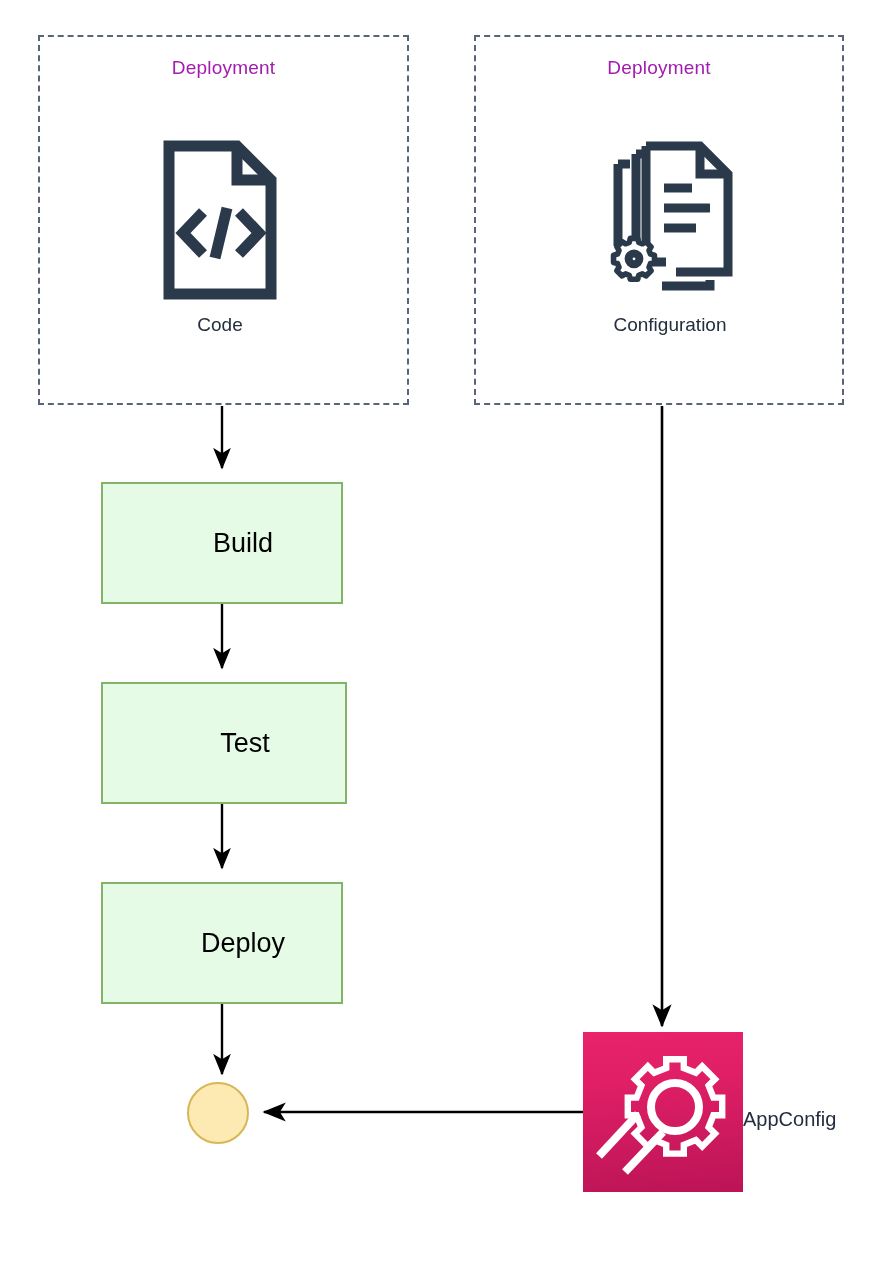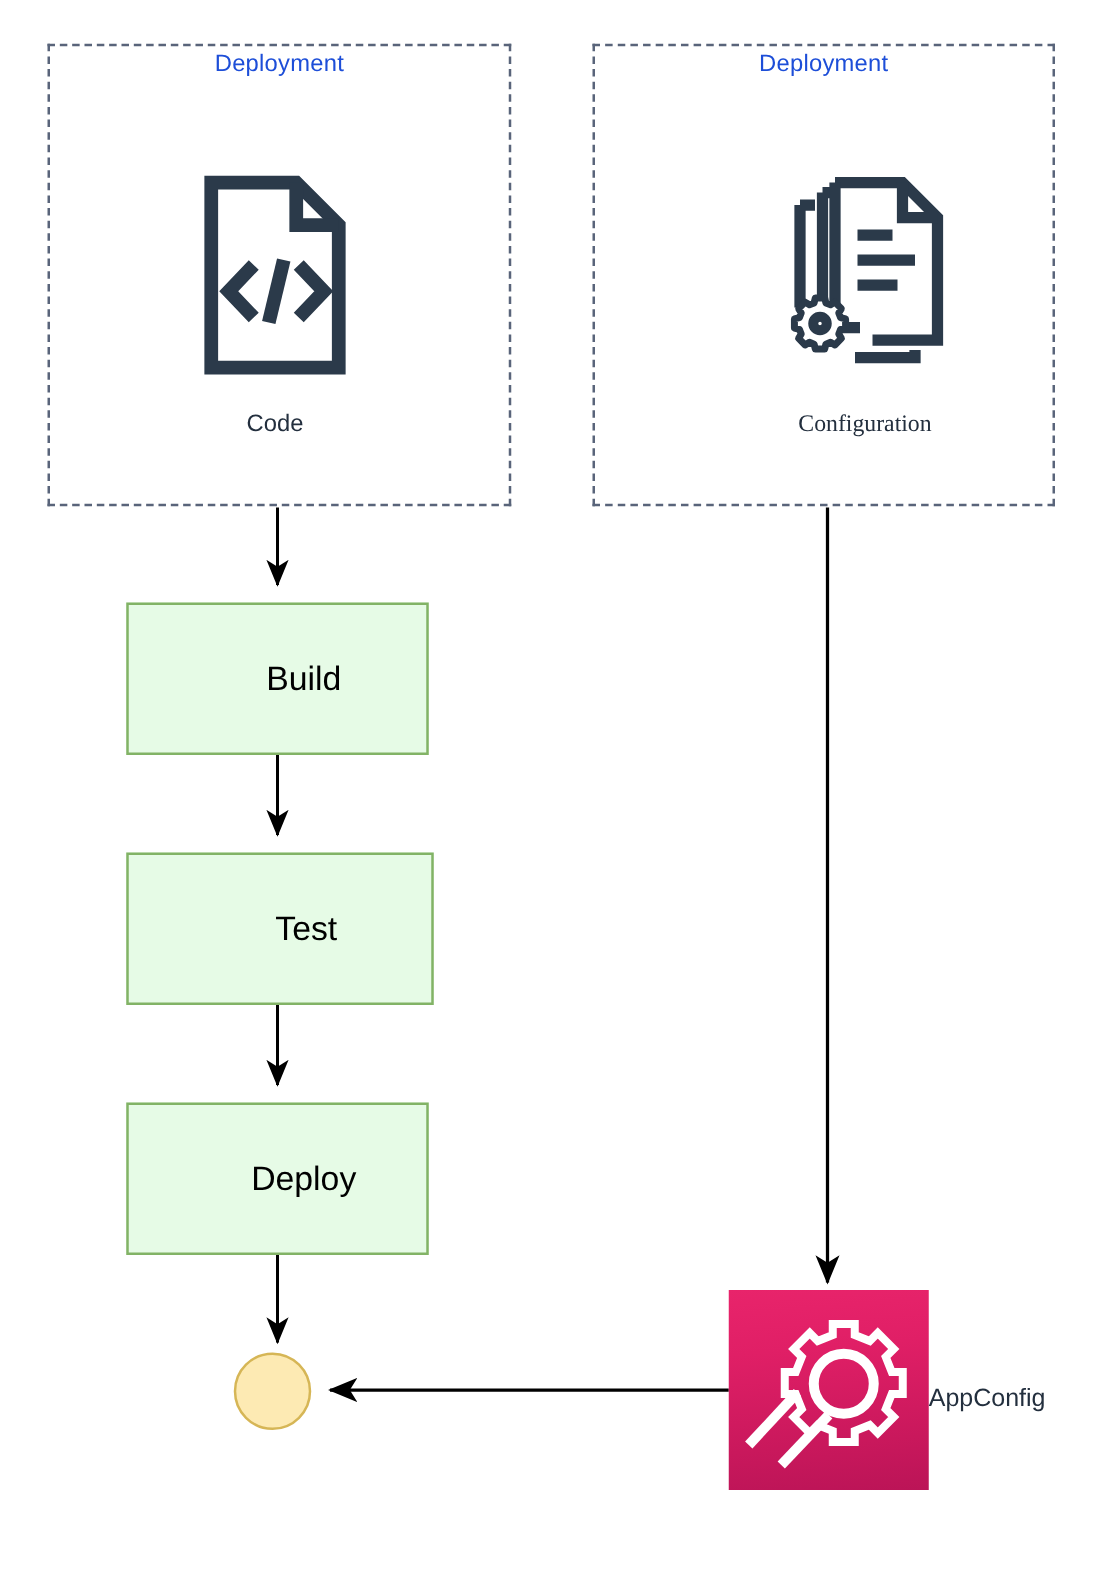--- a/index.html
+++ b/index.html
@@ -20,42 +20,42 @@
 
   
   .group-box {
     position: absolute;
     border: 2px dashed #59647a;
     background: transparent;
     box-sizing: border-box;
   }
   .group-title {
     position: absolute;
-    top: 4px;
+    top: 20px;
     left: 0;
     right: 0;
     text-align: center;
     font-size: 19px;
-    color: #1d4ed8;
+    color: #a21caf;
     letter-spacing: 0.2px;
     white-space: nowrap;
   }
 
   
   .icon-node {
     position: absolute;
     display: flex;
     flex-direction: column;
     align-items: center;
   }
   .icon-node .glyph {
     display: block;
   }
   .icon-label {
-    margin-top: 24px;
+    margin-top: 10px;
     font-size: 19px;
     color: #232f3e;
     text-align: center;
     white-space: nowrap;
   }
 
   
   .process-box {
     position: absolute;
     background: #e6fbe6;
@@ -152,21 +152,21 @@
         <g stroke="#2b3a4a" stroke-width="11" fill="none" stroke-linecap="butt" stroke-linejoin="miter">
           <polyline points="42,72 22,93 42,114"></polyline>
           <polyline points="78,72 98,93 78,114"></polyline>
           <line x1="66" y1="68" x2="54" y2="118"></line>
         </g>
       </svg>
     </span>
     <div class="icon-label">Code</div>
   </div>
 
-  <div class="icon-node" style="left:612px; top:140px; width:160px;font-family:Liberation Serif, serif;">
+  <div class="icon-node" style="left:590px; top:140px; width:160px;">
     <span class="glyph">
       <svg width="140" height="160" viewBox="0 0 140 160" xmlns="http://www.w3.org/2000/svg">
 
         <path d="M18,24 L30,24 M18,24 L18,106" fill="none" stroke="#2b3a4a" stroke-width="9" stroke-linecap="butt" stroke-linejoin="miter"></path>
 
         <path d="M36,14 L48,14 M36,14 L36,100" fill="none" stroke="#2b3a4a" stroke-width="9" stroke-linecap="butt" stroke-linejoin="miter"></path>
 
         <path d="M46,6 L100,6 L128,34 L128,132 L76,132" fill="#ffffff" stroke="#2b3a4a" stroke-width="9" stroke-linejoin="miter" stroke-linecap="butt"></path>
         <path d="M46,6 L46,122 L66,122" fill="none" stroke="#2b3a4a" stroke-width="9" stroke-linejoin="miter"></path>
         <path d="M100,6 L100,34 L128,34" fill="none" stroke="#2b3a4a" stroke-width="9" stroke-linejoin="miter"></path>

